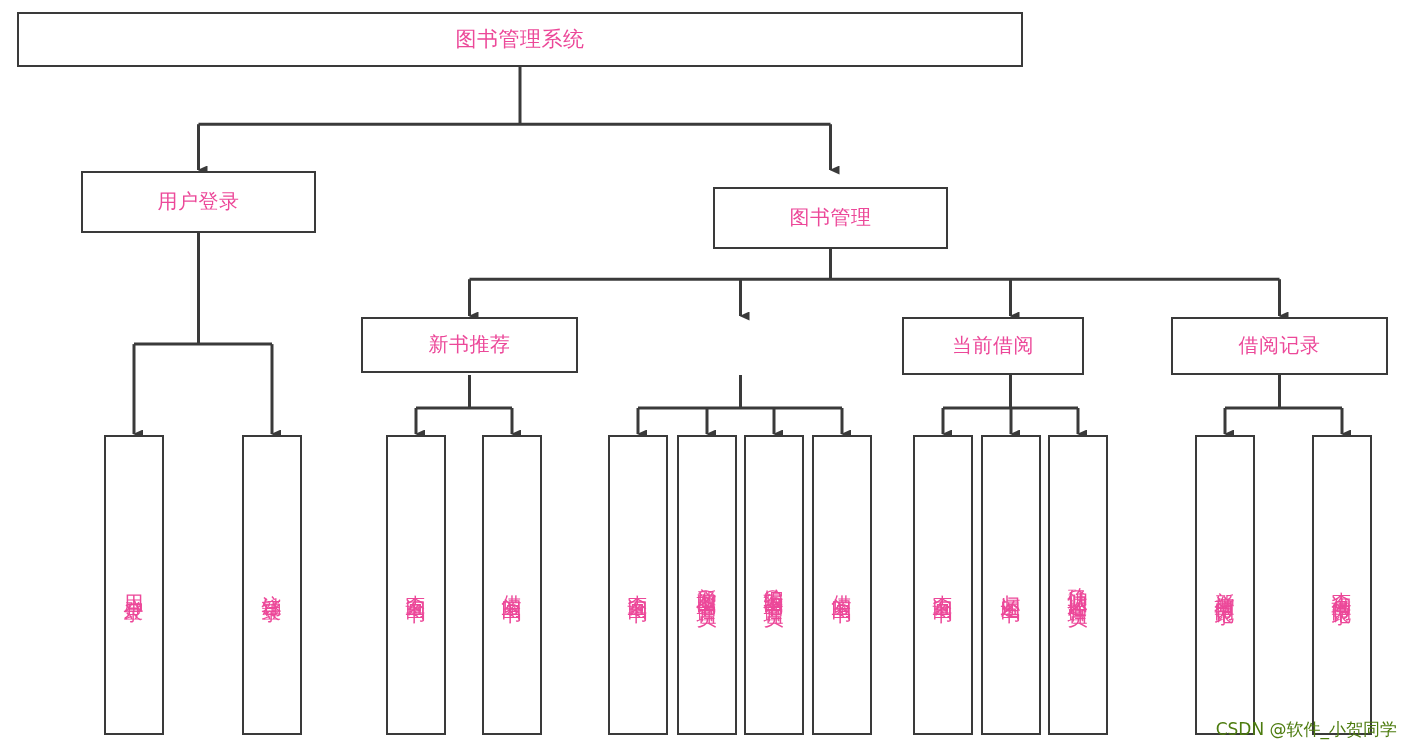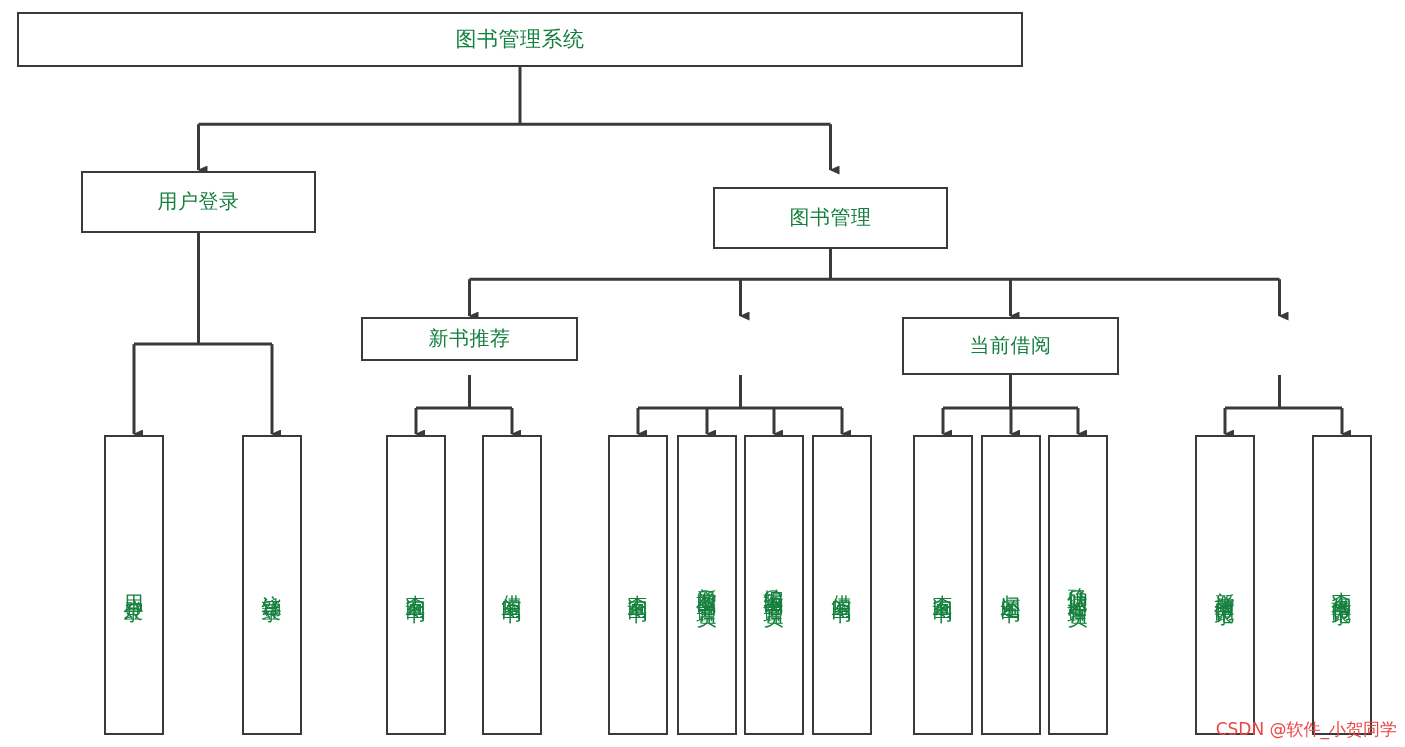--- a/index.html
+++ b/index.html
@@ -31,21 +31,21 @@
     box-sizing: border-box;
     border: 2px solid #3a3a3a;
     background: #ffffff;
     display: flex;
     align-items: center;
     justify-content: center;
     overflow: hidden;
   }
   .node-label {
     font-family: "DejaVu Sans", "Liberation Sans", sans-serif;
-    color: #15803d;
+    color: #ec4899;
     line-height: 1.08;
     white-space: nowrap;
     letter-spacing: 0.5px;
   }
   .node-root .node-label {
     font-size: 21px;
   }
   .node-mid .node-label {
     font-size: 20px;
   }
@@ -55,21 +55,21 @@
     text-orientation: upright;
     letter-spacing: 3px;
     line-height: 1;
   }
   .watermark {
     position: absolute;
     right: 8px;
     bottom: 6px;
     font-family: "DejaVu Sans", "Liberation Sans", sans-serif;
     font-size: 17px;
-    color: #ef4444;
+    color: #4d7c0f;
     white-space: nowrap;
     pointer-events: none;
   }
 </style>
 </head>
 <body>
 
 <div id="diagram-root">
 
   <svg id="tree-svg" viewBox="0 0 1405 747" xmlns="http://www.w3.org/2000/svg">
@@ -119,25 +119,28 @@
     <span class="node-label">图书管理系统</span>
   </div>
 
   <div class="node-box node-mid" style="left: 81px; top: 171px; width: 235px; height: 62px;">
     <span class="node-label">用户登录</span>
   </div>
   <div class="node-box node-mid" style="left: 713px; top: 171px; width: 235px; height: 62px; margin-top: 16px;">
     <span class="node-label">图书管理</span>
   </div>
 
-  <div class="node-box node-mid" style="left: 361px; top: 317px; width: 217px; height: 44px;">
+  <div class="node-box node-mid" style="left: 361px; top: 317px; width: 217px; height: 56px;">
     <span class="node-label">新书推荐</span>
   </div>
-  <div class="node-box node-mid" style="left: 902px; top: 317px; width: 217px; height: 58px;">
+  <div class="node-box node-mid" style="left: 902px; top: 317px; width: 182px; height: 58px;">
     <span class="node-label">当前借阅</span>
+  </div>
+  <div class="node-box node-mid" style="left: 1171px; top: 317px; width: 217px; height: 58px;">
+    <span class="node-label">借阅记录</span>
   </div>
 
   <div class="node-box node-leaf" style="left: 104px; top: 435px; width: 60px; height: 300px;">
     <span class="node-label">用户登录</span>
   </div>
   <div class="node-box node-leaf" style="left: 242px; top: 435px; width: 60px; height: 300px;">
     <span class="node-label">注销登录</span>
   </div>
   <div class="node-box node-leaf" style="left: 386px; top: 435px; width: 60px; height: 300px;">
     <span class="node-label">查询图书</span>

